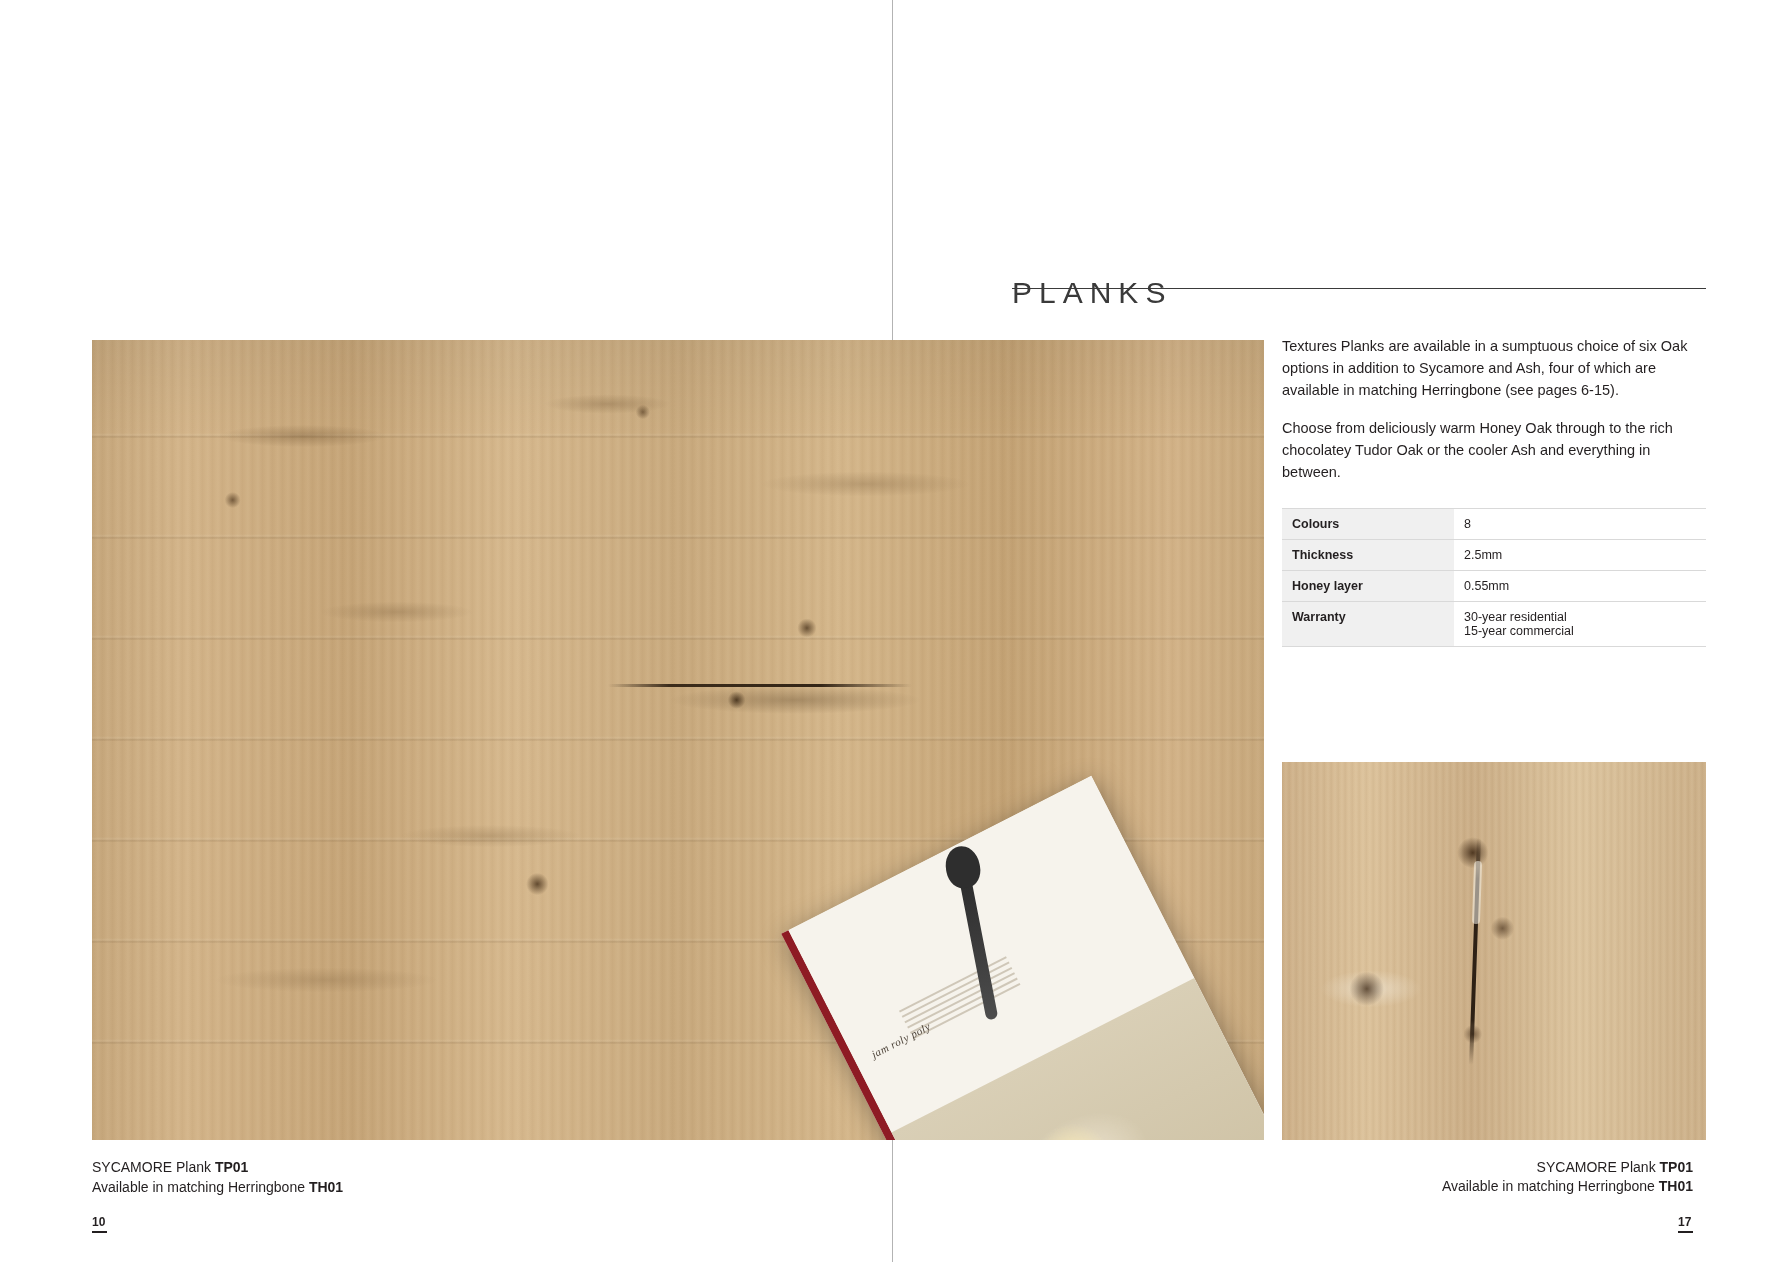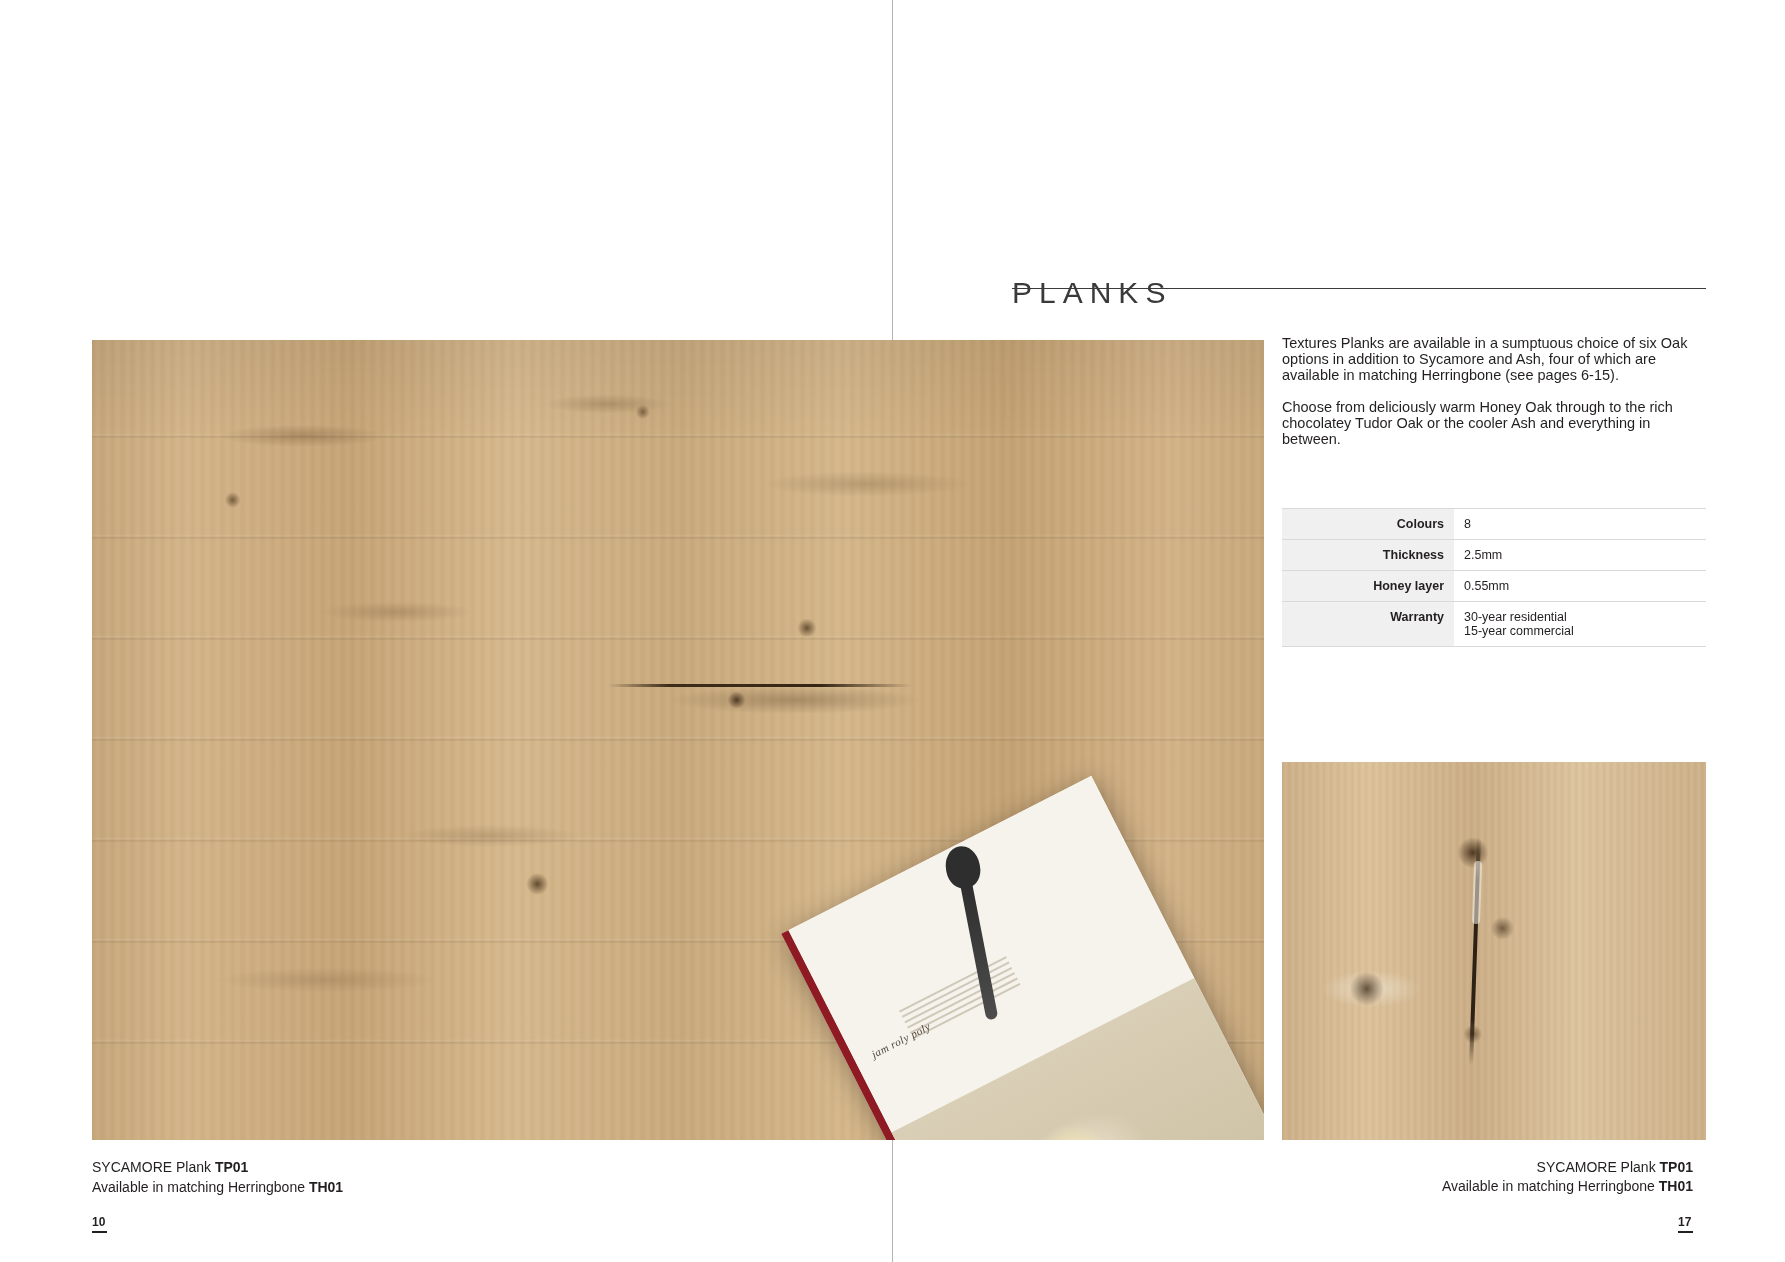--- a/index.html
+++ b/index.html
@@ -103,31 +103,31 @@
   
   .title{
     position:absolute;left:1012px;top:240px;
     font-size:30px;letter-spacing:7px;color:#3a3a3a;font-weight:400;margin-top:36px;
   }
   .title-rule{
     position:absolute;left:1012px;top:288px;width:694px;height:1px;background:#3a3a3a;
   }
 
   .body-col{position:absolute;left:1282px;top:335px;width:424px;}
-  .body-col p{margin:0 0 16px 0;font-size:14.5px;line-height:16px;color:#231f20;}
+  .body-col p{margin:0 0 16px 0;font-size:14.5px;line-height:22px;color:#231f20;}
 
   table.spec{
     position:absolute;left:1282px;top:508px;width:424px;border-collapse:collapse;
   }
   table.spec td{
     font-size:12.5px;padding:8px 10px;vertical-align:top;
     border-bottom:1px solid #d9d9d9;
   }
   table.spec tr td:first-child{
-    width:152px;background:#f0f0f0;font-weight:bold;text-align:right;
+    width:152px;background:#f0f0f0;font-weight:bold;
   }
   table.spec tr:first-child td{border-top:1px solid #d9d9d9;}
 
   .right-photo{
     position:absolute;left:1282px;top:762px;width:424px;height:378px;overflow:hidden;
     background:#cdb38d;
   }
   .wood2{
     position:absolute;inset:0;
     background:

